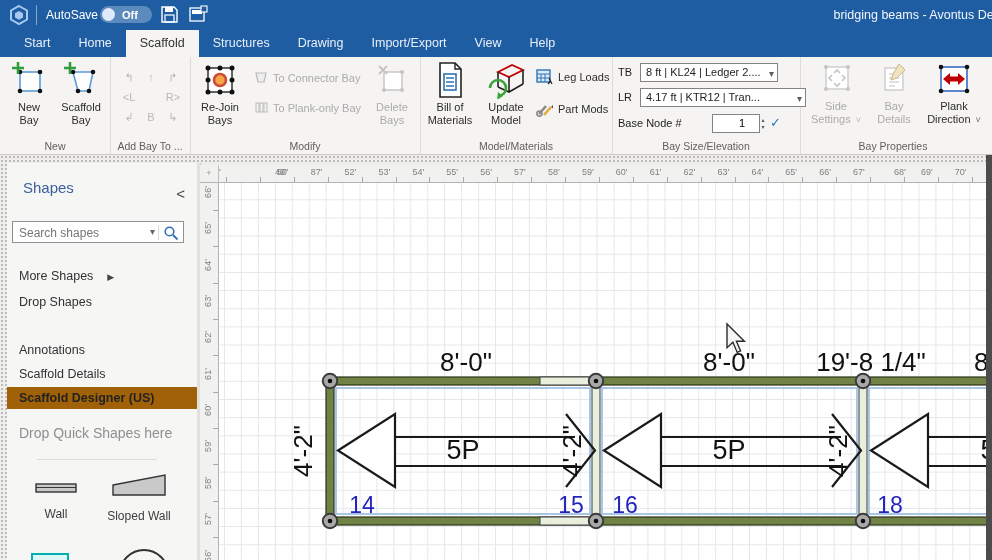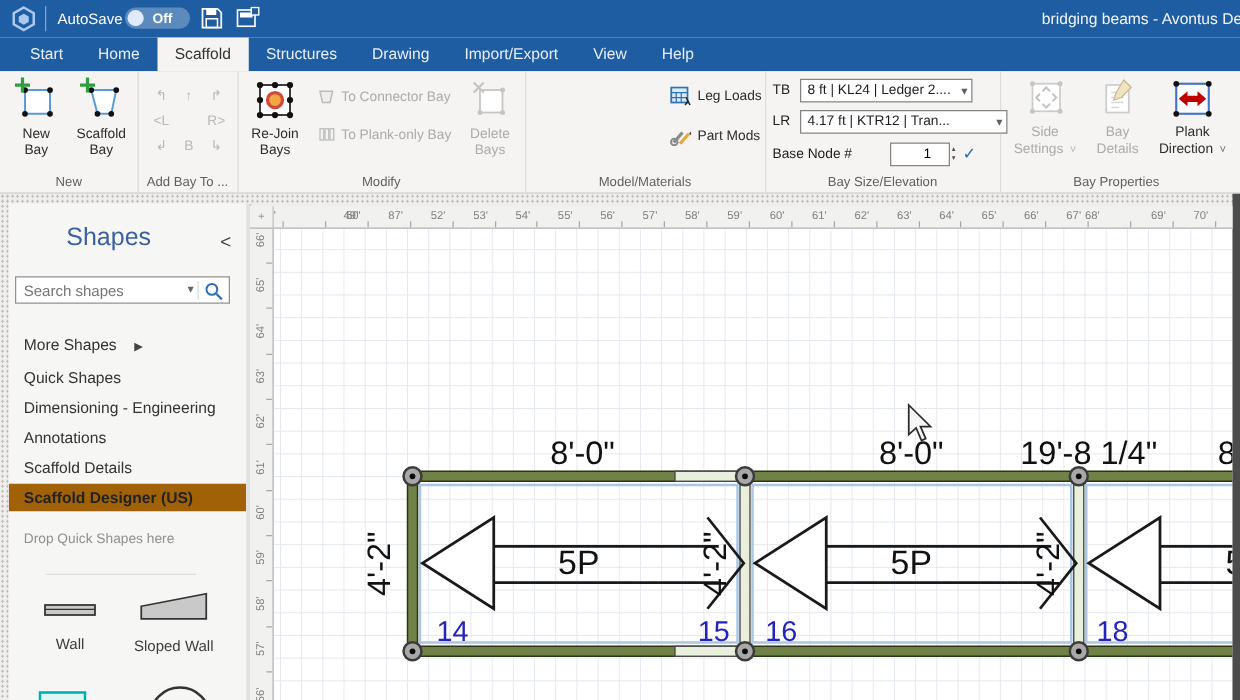--- a/index.html
+++ b/index.html
@@ -46,30 +46,30 @@
   .spin{position:absolute;font-size:6px;color:#555;line-height:6px;width:10px;text-align:center;}
   #basenode-check{position:absolute;color:#2e75b6;font-size:13px;font-weight:bold;}
   .dd{font-size:9px;color:#6a6a6a;margin-left:2px;}
   .bigbtn.disabled .dd{color:#b5b5b5;}
 
   
   #workspace{position:absolute;left:0;top:155px;width:992px;height:405px;background:#efeeec;}
   .dotstrip{background-image:radial-gradient(#bdbcba 0.8px,transparent 1px);background-size:4px 4px;}
   #panel{position:absolute;left:7px;top:8px;width:190px;height:397px;background:#f6f6f5;overflow:hidden;}
   #panel-divider{position:absolute;left:197px;top:8px;width:3px;height:397px;background:#e2e1df;border-right:1px solid #c9c8c6;}
-  #shapes-title{position:absolute;left:46px;top:16px;font-size:20px;color:#3a5f9e;}
+  #shapes-title{position:absolute;left:16px;top:16px;font-size:15px;color:#3a5f9e;}
   #shapes-collapse{position:absolute;right:12px;top:22px;font-size:15px;color:#444;}
   #search-box{position:absolute;left:5px;top:58px;width:172px;height:22px;background:#fff;border:1px solid #919191;box-sizing:border-box;}
   #search-input{position:absolute;left:4px;top:1px;width:120px;height:18px;border:0;outline:0;font-size:12px;color:#333;background:transparent;font-family:inherit;}
   #search-caret{position:absolute;right:28px;top:4px;font-size:10px;color:#666;}
   #search-sep{position:absolute;right:24px;top:3px;width:1px;height:15px;background:#d8d8d8;}
   .stencil{position:absolute;left:0;width:190px;height:22px;line-height:22px;padding-left:12px;font-size:12.5px;color:#333;box-sizing:border-box;white-space:nowrap;}
   .stencil.selected{background:#a16207;font-weight:bold;color:#222;}
   #more-arrow{font-size:9px;color:#444;margin-left:14px;}
-  #drop-hint{position:absolute;left:12px;top:262px;font-size:11px;color:#8f8f8f;}
+  #drop-hint{position:absolute;left:12px;top:262px;font-size:14px;color:#8f8f8f;}
   #panel-sep{position:absolute;left:30px;top:296px;width:120px;height:1px;background:#ddddda;}
   .shape-item{position:absolute;width:88px;text-align:center;}
   .shape-item .slabel{font-size:12px;color:#3c3c3c;margin-top:8px;}
 
   
   #corner{position:absolute;left:200px;top:10px;width:18px;height:17px;background:#f1f1f0;border-right:1px solid #c0c0c0;border-bottom:1px solid #b3b3b3;z-index:6;color:#999;font-size:9px;line-height:17px;text-align:center;}
   #hruler{position:absolute;left:200px;top:10px;width:786px;height:17px;background:#f1f1f0;border-bottom:1px solid #b3b3b3;overflow:hidden;z-index:5;}
   .hlbl{position:absolute;top:2px;font-size:9px;color:#7f7f7f;white-space:nowrap;}
   .htick{position:absolute;bottom:0;width:1px;height:5px;background:#a8a8a8;}
   #vruler{position:absolute;left:200px;top:27px;width:18px;height:378px;background:#f1f1f0;border-right:1px solid #b3b3b3;overflow:hidden;z-index:5;}
@@ -209,20 +209,40 @@
           <circle cx="27" cy="29" r="2" fill="#c4c4c4"></circle>
         <path d="M4,5 L12,13 M12,5 L4,13" stroke="#c4c4c4" stroke-width="1.8"></path>
       </svg>
       <div class="blabel">Delete
 Bays</div>
     </div>
     <div class="glabel">Modify</div>
   </div>
 
   <div class="rgroup" style="left:420px;width:192px">
+    <div class="bigbtn" style="left:2px;width:56px">
+      <svg width="34" height="38" viewBox="0 0 34 38">
+        <path d="M7,2 h15 l6,6 v28 h-21 z" fill="#fff" stroke="#222" stroke-width="1.6"></path>
+        <path d="M22,2 v6 h6" fill="none" stroke="#222" stroke-width="1.4"></path>
+        <rect x="11" y="13" width="12" height="16" fill="#fff" stroke="#2e74b5" stroke-width="1.6"></rect>
+        <path d="M13,17 h8 M13,21 h8 M13,25 h8" stroke="#2e74b5" stroke-width="1.4"></path>
+      </svg>
+      <div class="blabel">Bill of
+Materials</div>
+    </div>
+    <div class="bigbtn" style="left:60px;width:52px">
+      <svg width="40" height="38" viewBox="0 0 40 38">
+        <polygon points="12,11 26,4 37,9 23,16" fill="none" stroke="#c00000" stroke-width="1.8"></polygon>
+        <path d="M12,11 V26 M37,9 V23 M23,16 V31 M12,26 L23,31 L37,23" fill="none" stroke="#222" stroke-width="1.6"></path>
+        <path d="M4,27 a8,8 0 1 1 8,8" fill="none" stroke="#3aa63a" stroke-width="2.6"></path>
+        <polygon points="12,31 17,35 11,39" fill="#3aa63a"></polygon>
+      </svg>
+      <div class="blabel">Update
+Model</div>
+    </div>
     <div class="smallbtn" style="left:116px;top:12px">
       <span class="ic">
         <svg width="17" height="16" viewBox="0 0 17 16">
           <rect x="1" y="1" width="13" height="12" fill="#dce9f7" stroke="#2e74b5" stroke-width="1.4"></rect>
           <path d="M1,5 H14 M5,5 V13 M9,5 V13 M1,9 H14" stroke="#2e74b5" stroke-width="1"></path>
           <path d="M13,9 L16,15 M14.5,12 L12,15" stroke="#222" stroke-width="1.2"></path>
         </svg>
       </span>
       <span>Leg Loads</span>
     </div>
@@ -311,22 +331,21 @@
       <span id="search-caret">▾</span>
       <span id="search-sep"></span>
       <svg style="position:absolute;right:4px;top:3px" width="16" height="16" viewBox="0 0 16 16">
         <circle cx="6.5" cy="6.5" r="4.3" fill="none" stroke="#2f6fb5" stroke-width="1.6"></circle>
         <path d="M10,10 L14.5,14.5" stroke="#2f6fb5" stroke-width="1.8"></path>
       </svg>
     </div>
     <div class="stencil" style="top:102px">
       <span>More Shapes</span><span id="more-arrow">▶</span>
     </div>
-    <div class="stencil" style="top:128px">Quick Shapes</div>
-    <div class="stencil" style="top:152px">Dimensioning - Engineering</div>
+    <div class="stencil" style="top:128px">Drop Shapes</div>
     <div class="stencil" style="top:176px">Annotations</div>
     <div class="stencil" style="top:200px">Scaffold Details</div>
     <div class="stencil selected" style="top:224px">Scaffold Designer (US)</div>
     <div id="drop-hint">Drop Quick Shapes here</div>
     <div id="panel-sep"></div>
 
     <div class="shape-item" style="left:5px;top:318px">
       <svg width="42" height="14" viewBox="0 0 42 14">
         <rect x="1" y="3" width="40" height="8" fill="#c9c9c9" stroke="#333" stroke-width="1.4"></rect>
         <path d="M1,6.5 H41" stroke="#333" stroke-width="1"></path>
@@ -379,21 +398,21 @@
       <span class="hlbl" style="left: 517.5px;">63'</span>
       <i class="htick" style="left: 534.5px;"></i>
       <span class="hlbl" style="left: 551.4px;">64'</span>
       <i class="htick" style="left: 568.4px;"></i>
       <span class="hlbl" style="left: 585.3px;">65'</span>
       <i class="htick" style="left: 602.3px;"></i>
       <span class="hlbl" style="left: 619.2px;">66'</span>
       <i class="htick" style="left: 636.2px;"></i>
       <span class="hlbl" style="left: 653.1px;">67'</span>
       <i class="htick" style="left: 670.1px;"></i>
-      <span class="hlbl" style="left: 668px; text-align: right;">68'</span>
+      <span class="hlbl" style="left: 694px; text-align: right;">68'</span>
       <i class="htick" style="left: 704px;"></i>
       <span class="hlbl" style="left: 720.9px;">69'</span>
       <i class="htick" style="left: 737.9px;"></i>
       <span class="hlbl" style="left: 754.8px;">70'</span>
       <i class="htick" style="left: 771.8px;"></i>
     </div>
   <div id="vruler">
       <span class="vlbl" style="top: 4px;">66'</span>
       <i class="vtick" style="top: 28px;"></i>
       <span class="vlbl" style="top: 40.35px;">65'</span>

